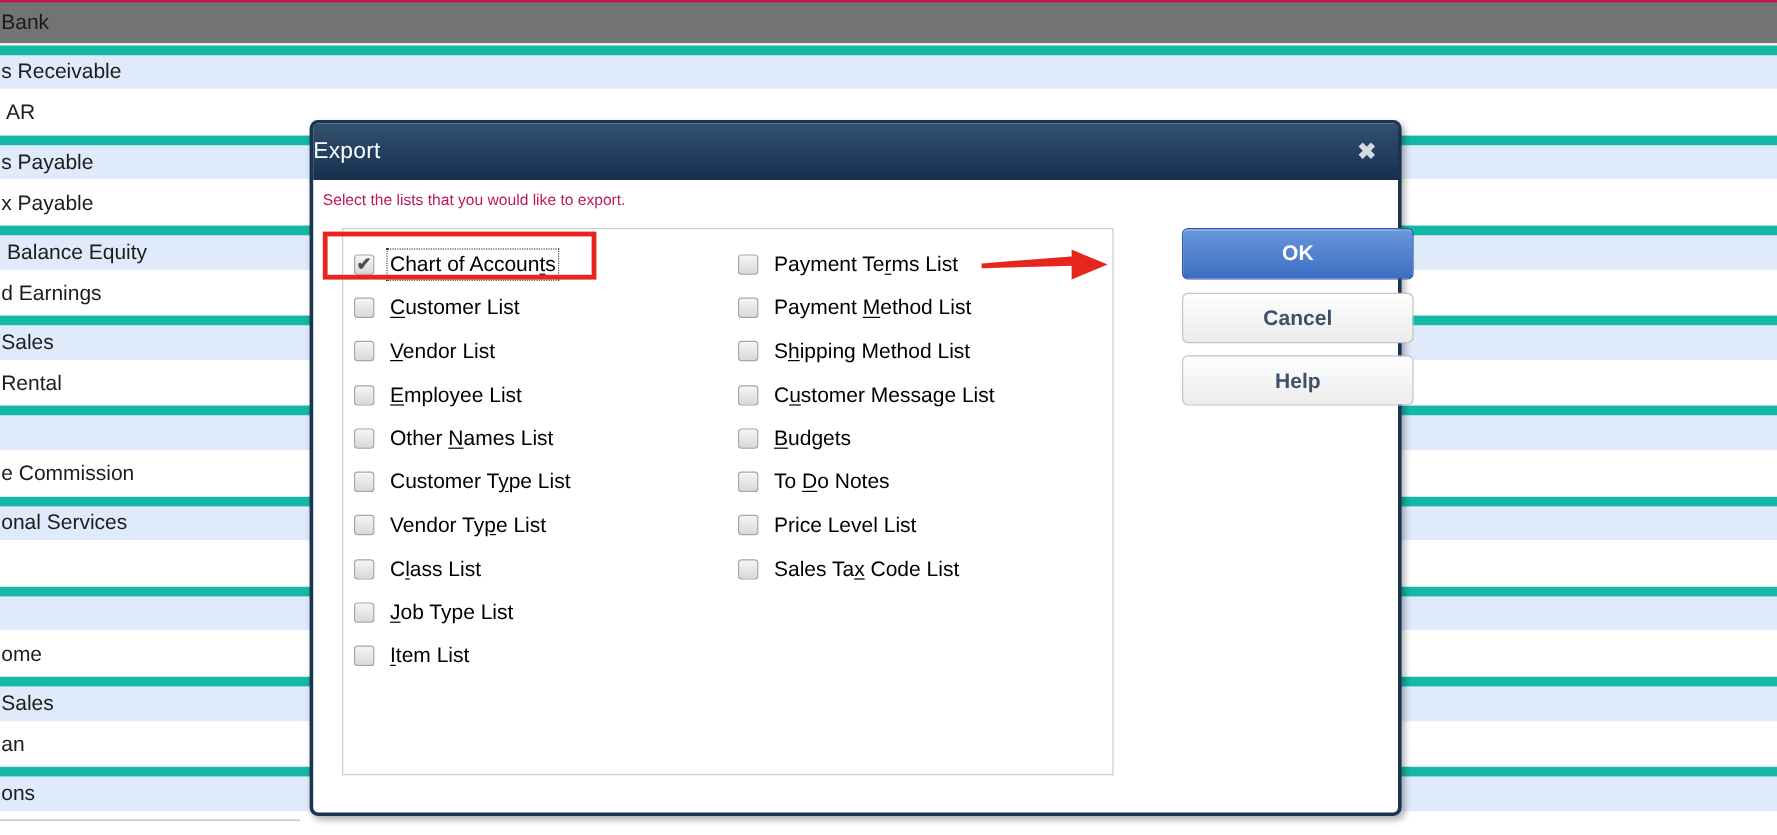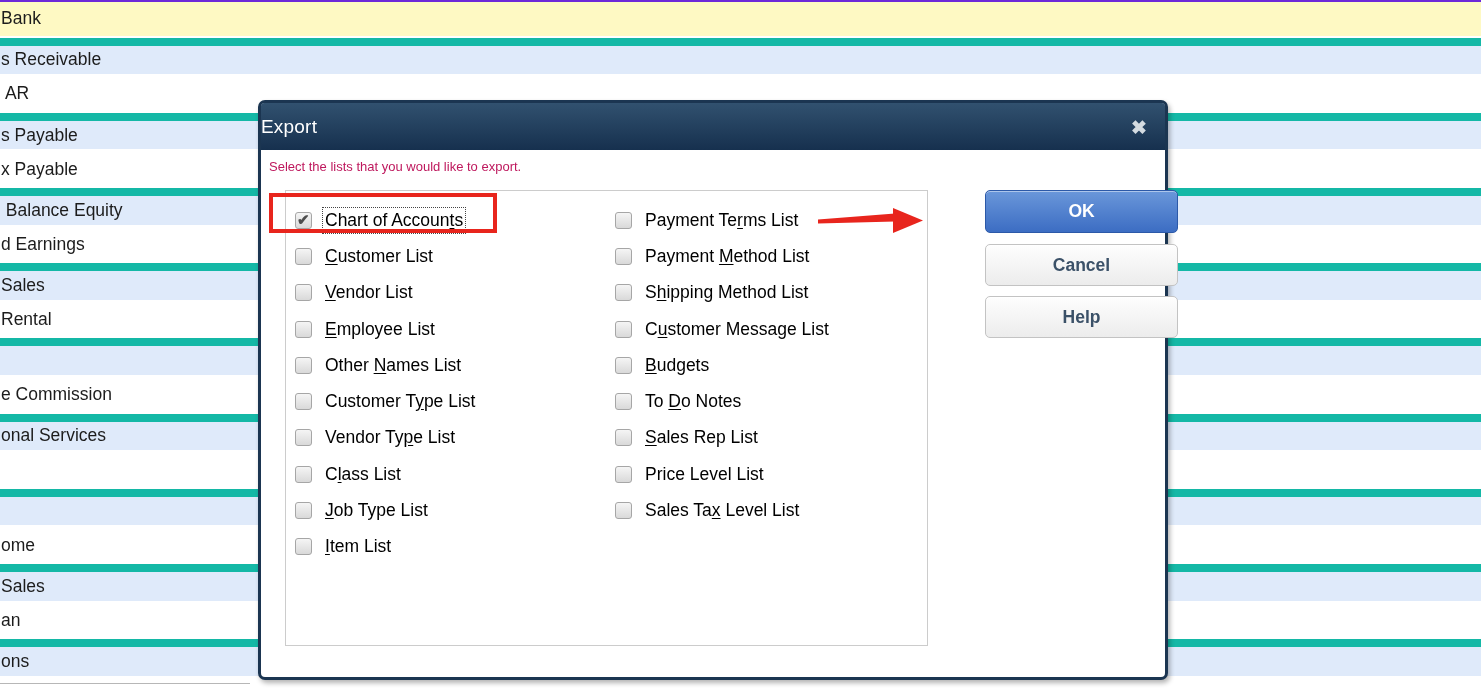--- a/index.html
+++ b/index.html
@@ -6,21 +6,21 @@
   body{
     width:1481px;height:696px;position:relative;overflow:hidden;
     font-family:"Liberation Sans",sans-serif;background:#ffffff;
   }
   
   .bg-list{position:absolute;inset:0;z-index:0;}
   .bg-row{
     height:37.6px;box-sizing:border-box;display:flex;align-items:center;
     font-size:17.5px;color:#1c1c1c;white-space:pre;padding-left:1px;
   }
-  .tone-green{background:#fef9c3;border-top:2px solid #6d28d9;border-bottom:2px solid #fff;}
+  .tone-green{background:#737373;border-top:2px solid #be185d;border-bottom:2px solid #fff;}
   .tone-blue{background:#dfeafa;border-top:8px solid #14b8a6;border-bottom:1px solid #fff;}
   .tone-white{background:#ffffff;}
   .bg-bottom-line{position:absolute;left:0;top:683px;width:250px;height:1px;background:#b7b7b7;z-index:1;}
 
   
   .dialog{
     position:absolute;left:258px;top:100px;width:910px;height:580px;box-sizing:border-box;
     background:#fff;border:3px solid #1b3551;border-radius:7px;
     box-shadow:2px 3px 5px rgba(0,0,0,.30);z-index:10;
   }
@@ -181,29 +181,25 @@
         <div class="item">
           <span class="cb"></span>
           <span class="lbl"><span></span><span class="key">B</span><span>udgets</span></span>
         </div>
         <div class="item">
           <span class="cb"></span>
           <span class="lbl"><span>To </span><span class="key">D</span><span>o Notes</span></span>
         </div>
         <div class="item">
           <span class="cb"></span>
-          <span class="lbl"><span></span><span class="key">S</span><span>ales Rep List</span></span>
-        </div>
-        <div class="item">
-          <span class="cb"></span>
           <span class="lbl"><span>Price Level List</span><span class="key"></span><span></span></span>
         </div>
         <div class="item">
           <span class="cb"></span>
-          <span class="lbl"><span>Sales Ta</span><span class="key">x</span><span> Level List</span></span>
+          <span class="lbl"><span>Sales Ta</span><span class="key">x</span><span> Code List</span></span>
         </div>
       </div>
   </div>
 
   <div class="red-rect"></div>
 
   <svg class="arrow" viewBox="0 0 110 40">
     <polygon points="1,23.5 78,21.5 78,13.5 1,19.5" fill="#e8251d"></polygon>
     <polygon points="76,8 76,33 106,20.5" fill="#e8251d"></polygon>
   </svg>

